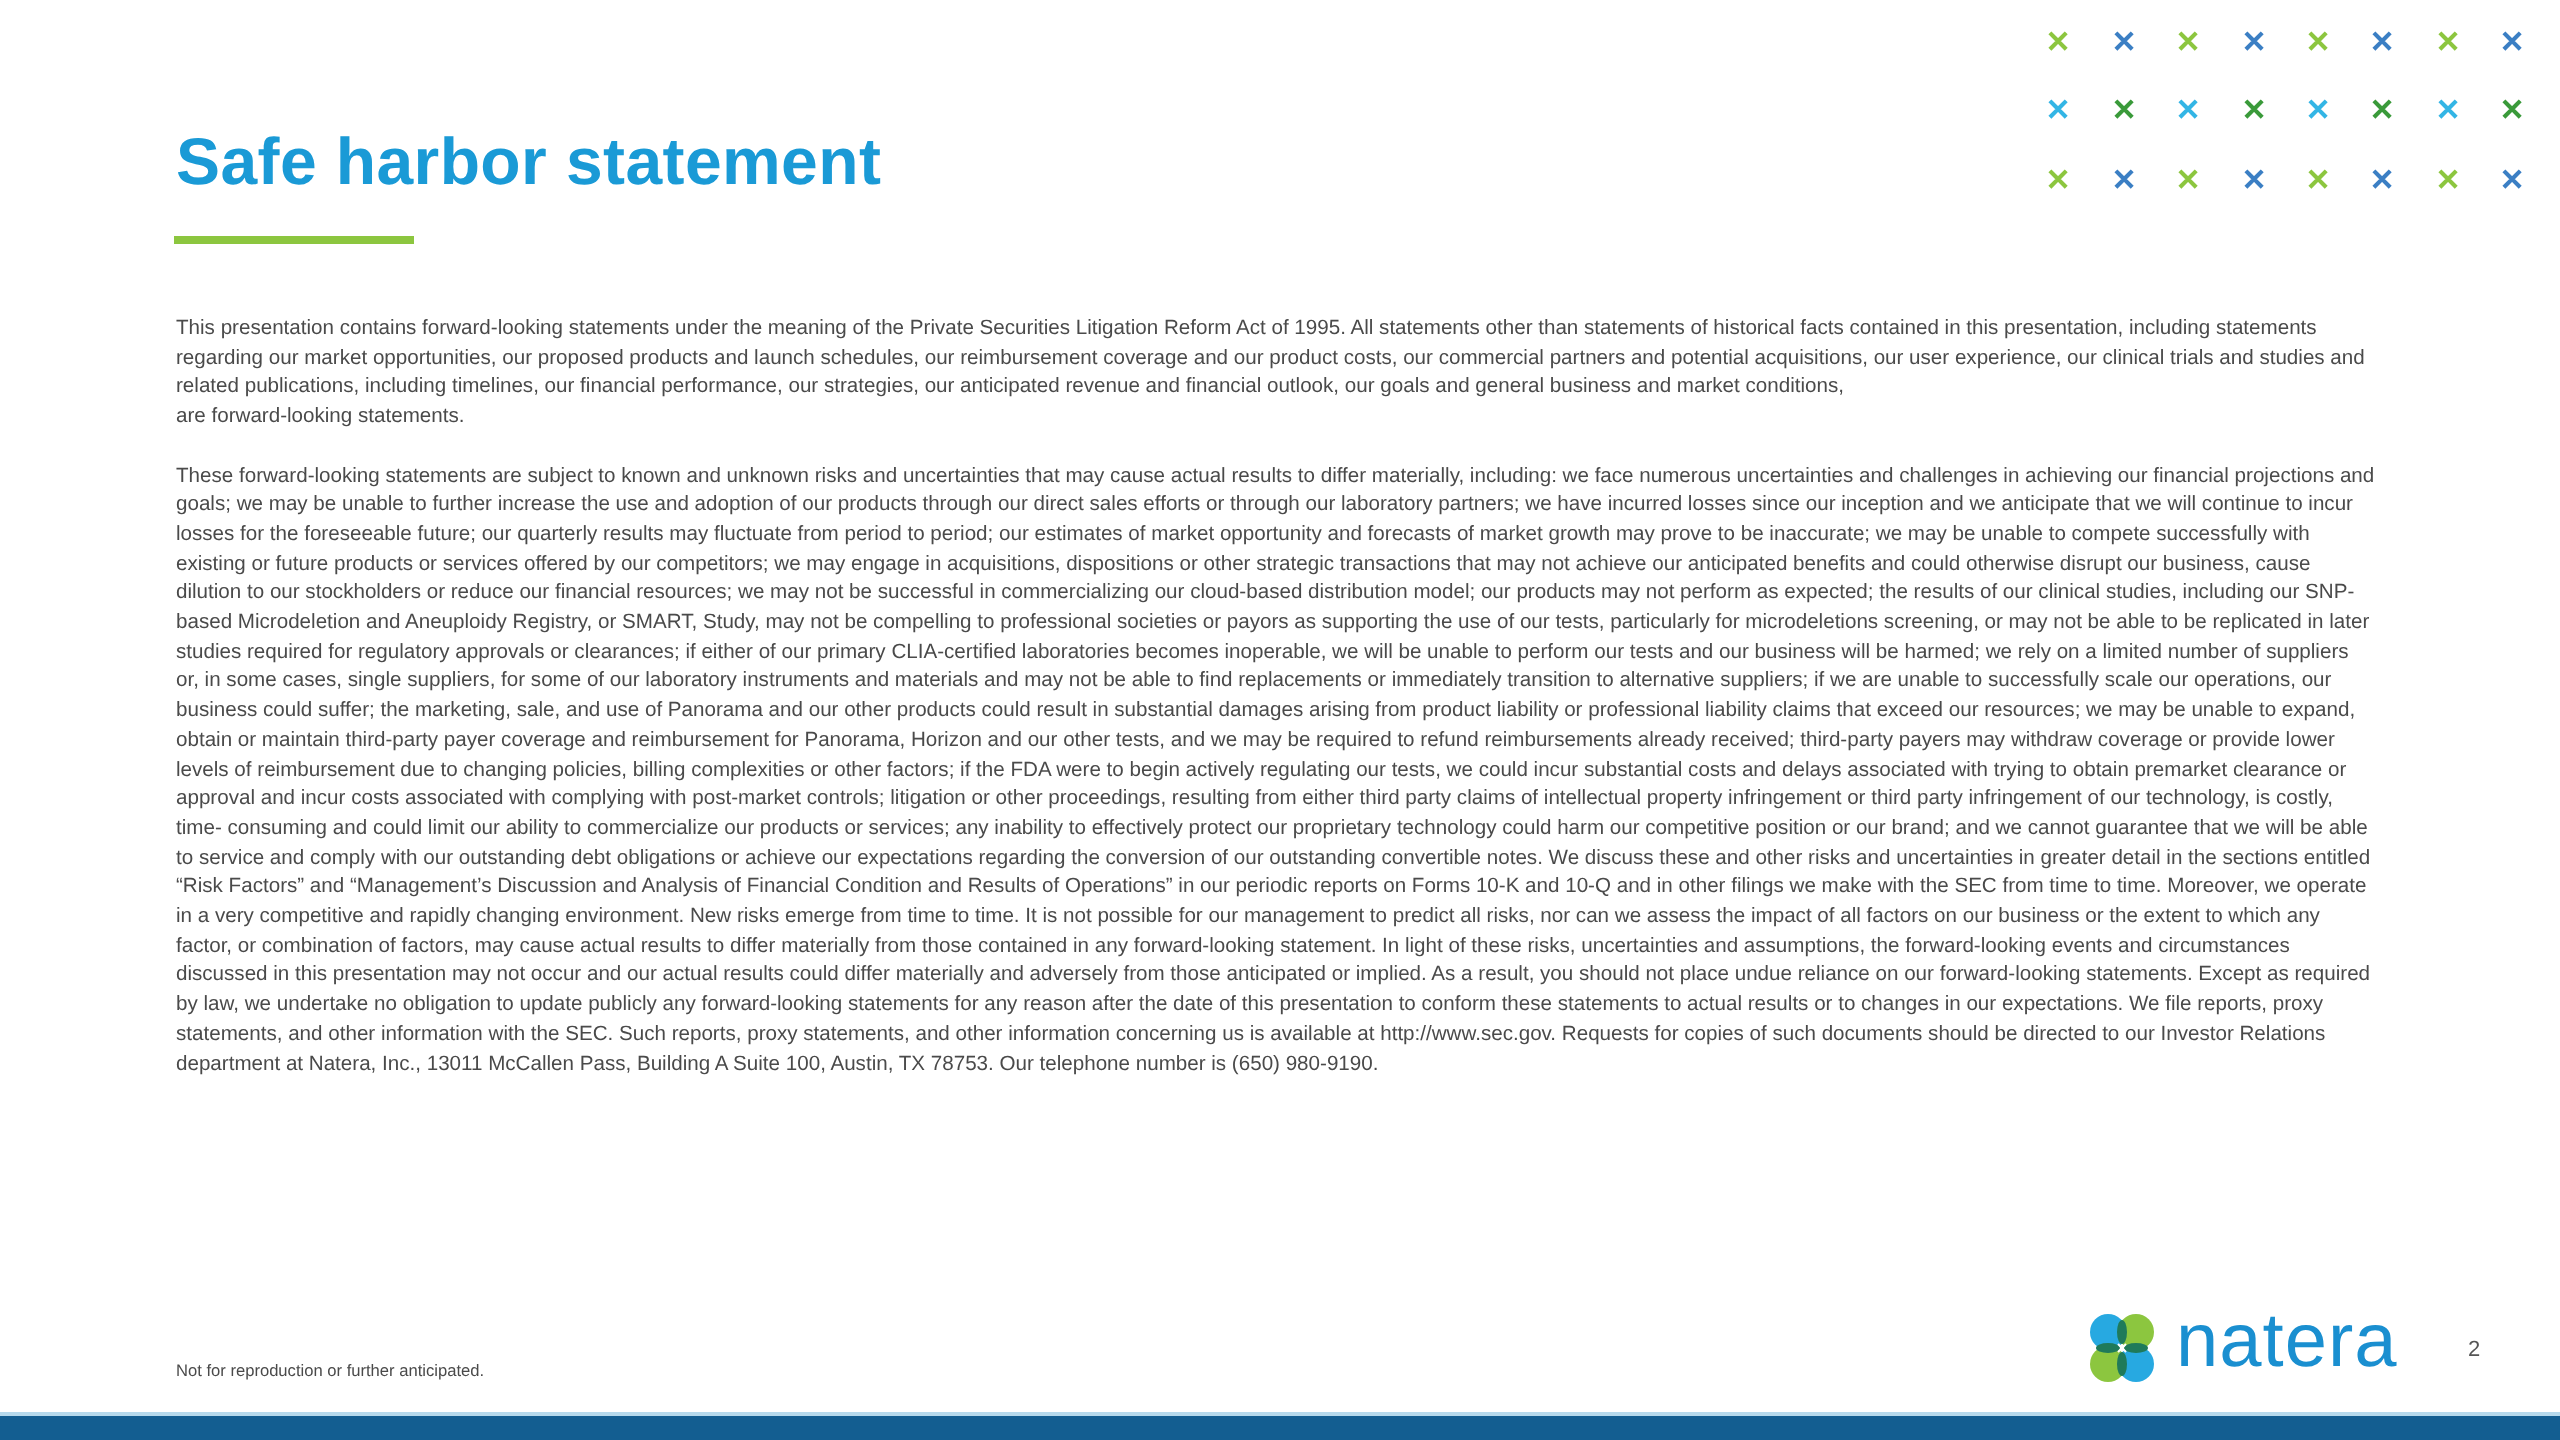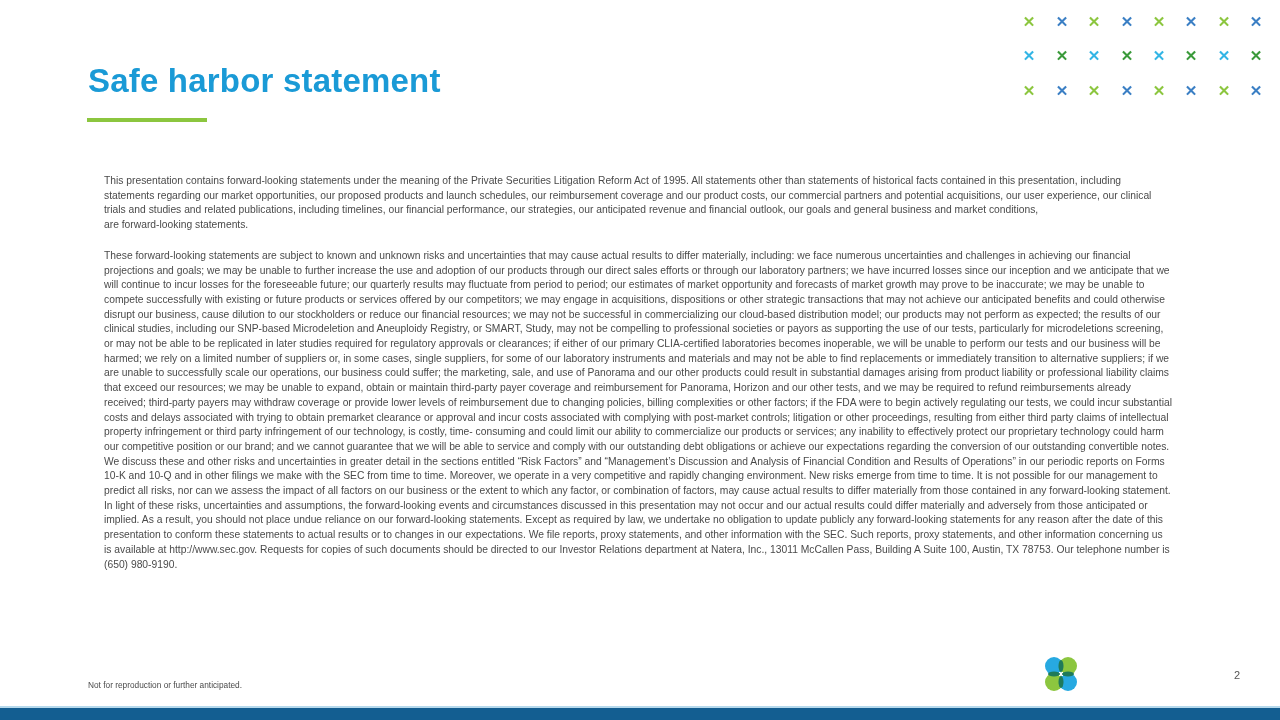--- a/index.html
+++ b/index.html
@@ -21,21 +21,21 @@
     position: absolute; left: 1022px; top: 12px; width: 258px; height: 100px;
   }
   .cross {
     position: absolute; width: 14px; height: 14px;
     font-size: 15px; line-height: 14px; text-align: center; font-weight: bold;
   }
   .body-text {
     position: absolute; left: 88px; top: 158px; width: 1100px;
     font-size: 10.3px; line-height: 14.7px; color: #4a4a4a;
   }
-  .body-text p { margin: 16px; }
+  .body-text p { margin: 0; }
   .body-text p + p { margin-top: 14.7px; }
   .footer-note {
     position: absolute; left: 88px; top: 680px;
     font-size: 8.3px; color: #4a4a4a;
   }
   .logo {
     position: absolute; left: 1044px; top: 654px; height: 40px;
     display: flex; align-items: center;
   }
   .logo-mark { width: 34px; height: 36px; }
@@ -99,18 +99,19 @@
     <circle cx="10" cy="10" r="9" fill="#27a9e1"></circle>
     <circle cx="24" cy="10" r="9" fill="#8cc63f"></circle>
     <circle cx="10" cy="26" r="9" fill="#8cc63f"></circle>
     <circle cx="24" cy="26" r="9" fill="#27a9e1"></circle>
     <ellipse cx="17" cy="10" rx="2.5" ry="6" fill="#1f7a5a"></ellipse>
     <ellipse cx="17" cy="26" rx="2.5" ry="6" fill="#1f7a5a"></ellipse>
     <ellipse cx="10" cy="18" rx="6" ry="2.5" fill="#1f7a5a"></ellipse>
     <ellipse cx="24" cy="18" rx="6" ry="2.5" fill="#1f7a5a"></ellipse>
     <path d="M15 16 L19 20 M19 16 L15 20" stroke="#fff" stroke-width="1"></path>
   </svg>
+  <span class="logo-word">natera</span>
 </div>
 
 <div class="page-number">2</div>
 
 <div class="bottom-bar-line"></div>
 <div class="bottom-bar"></div>
 
 </body></html>

